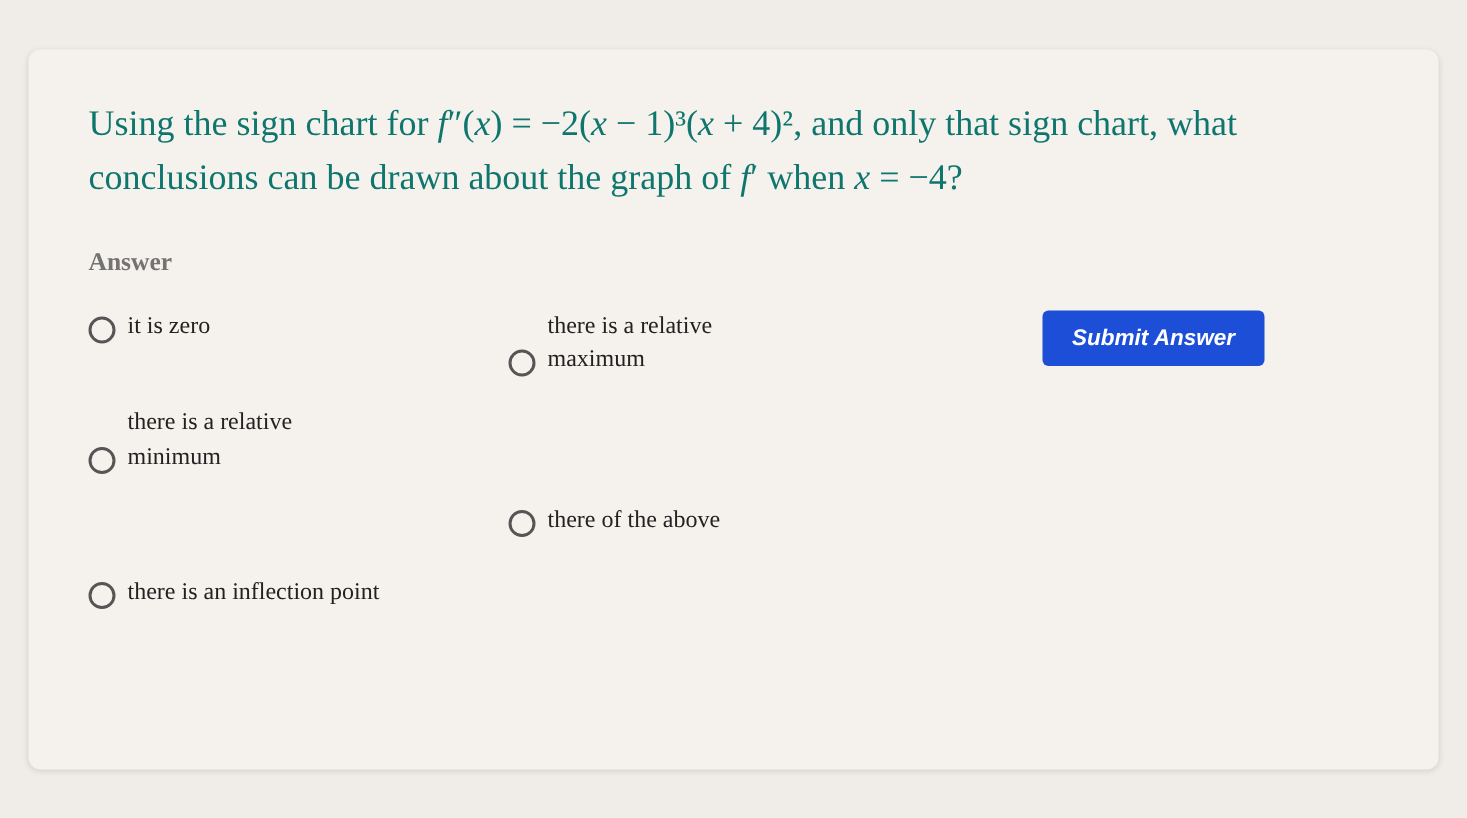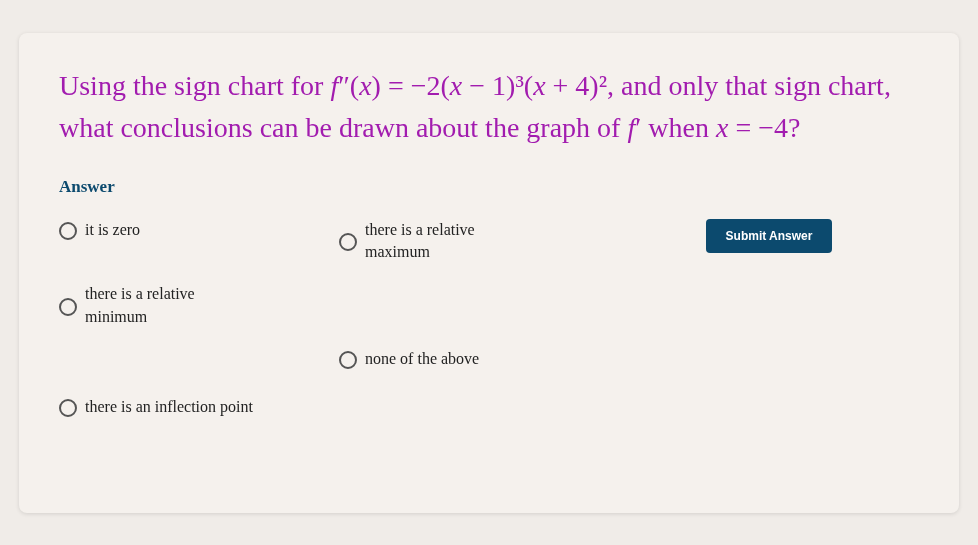--- a/index.html
+++ b/index.html
@@ -21,45 +21,45 @@
     .card {
       background: #f5f1ed;
       width: 940px;
       min-height: 480px;
       border-radius: 8px;
       padding: 32px 40px 36px 40px;
       box-shadow: 0 1px 4px rgba(0,0,0,0.12);
     }
 
     .question-text {
-      font-size: 28px;
+      font-size: 24px;
       line-height: 1.5;
-      color: #a21caf;
+      color: #0f766e;
       margin-bottom: 28px;
     }
 
     .answer-label {
       font-size: 17px;
       font-weight: bold;
-      color: #0c4a6e;
+      color: #737373;
       margin-bottom: 22px;
       font-family: Georgia, serif;
     }
 
     .options-grid {
       display: grid;
       grid-template-columns: 280px 340px 180px;
       grid-template-rows: auto auto auto;
       row-gap: 20px;
       align-items: start;
     }
 
     .option {
       display: flex;
-      align-items: center;
+      align-items: flex-end;
       gap: 8px;
       font-size: 16px;
       color: #222;
       line-height: 1.4;
       cursor: pointer;
     }
 
     .option-radio {
       width: 18px;
       height: 18px;
@@ -72,29 +72,30 @@
       appearance: none;
       -webkit-appearance: none;
     }
 
     .option-radio:checked {
       background: #555;
       box-shadow: inset 0 0 0 3px #f5f1ed;
     }
 
     .submit-btn {
-      background: #0c4a6e;
+      background: #1d4ed8;
       color: #fff;
       border: none;
       border-radius: 4px;
       padding: 10px 20px;
-      font-size: 12px;
+      font-size: 15px;
       font-weight: bold;
       cursor: pointer;
       white-space: nowrap;
+      font-style: italic;
     }
 
     
     .opt-zero       { grid-column: 1; grid-row: 1; }
     .opt-rel-max    { grid-column: 2; grid-row: 1; align-self: center; }
     .submit-cell    { grid-column: 3; grid-row: 1; display: flex; align-items: center; justify-content: center; }
     .opt-rel-min    { grid-column: 1; grid-row: 2; }
     .opt-horiz      { grid-column: 2; grid-row: 2; }
     .opt-inflect    { grid-column: 1; grid-row: 3; margin-top: 48px; }
     .opt-none       { grid-column: 2; grid-row: 3; }
@@ -135,17 +136,17 @@
     </label>
 
 
     <label class="option opt-inflect">
       <input type="radio" name="answer" class="option-radio" style="">
       <span class="option-text">there is an inflection point</span>
     </label>
 
     <label class="option opt-none">
       <input type="radio" name="answer" class="option-radio" style="">
-      <span class="option-text">none of the above</span>
+      <span class="option-text">there of the above</span>
     </label>
 
   </div>
 </div>
 
 </body></html>

